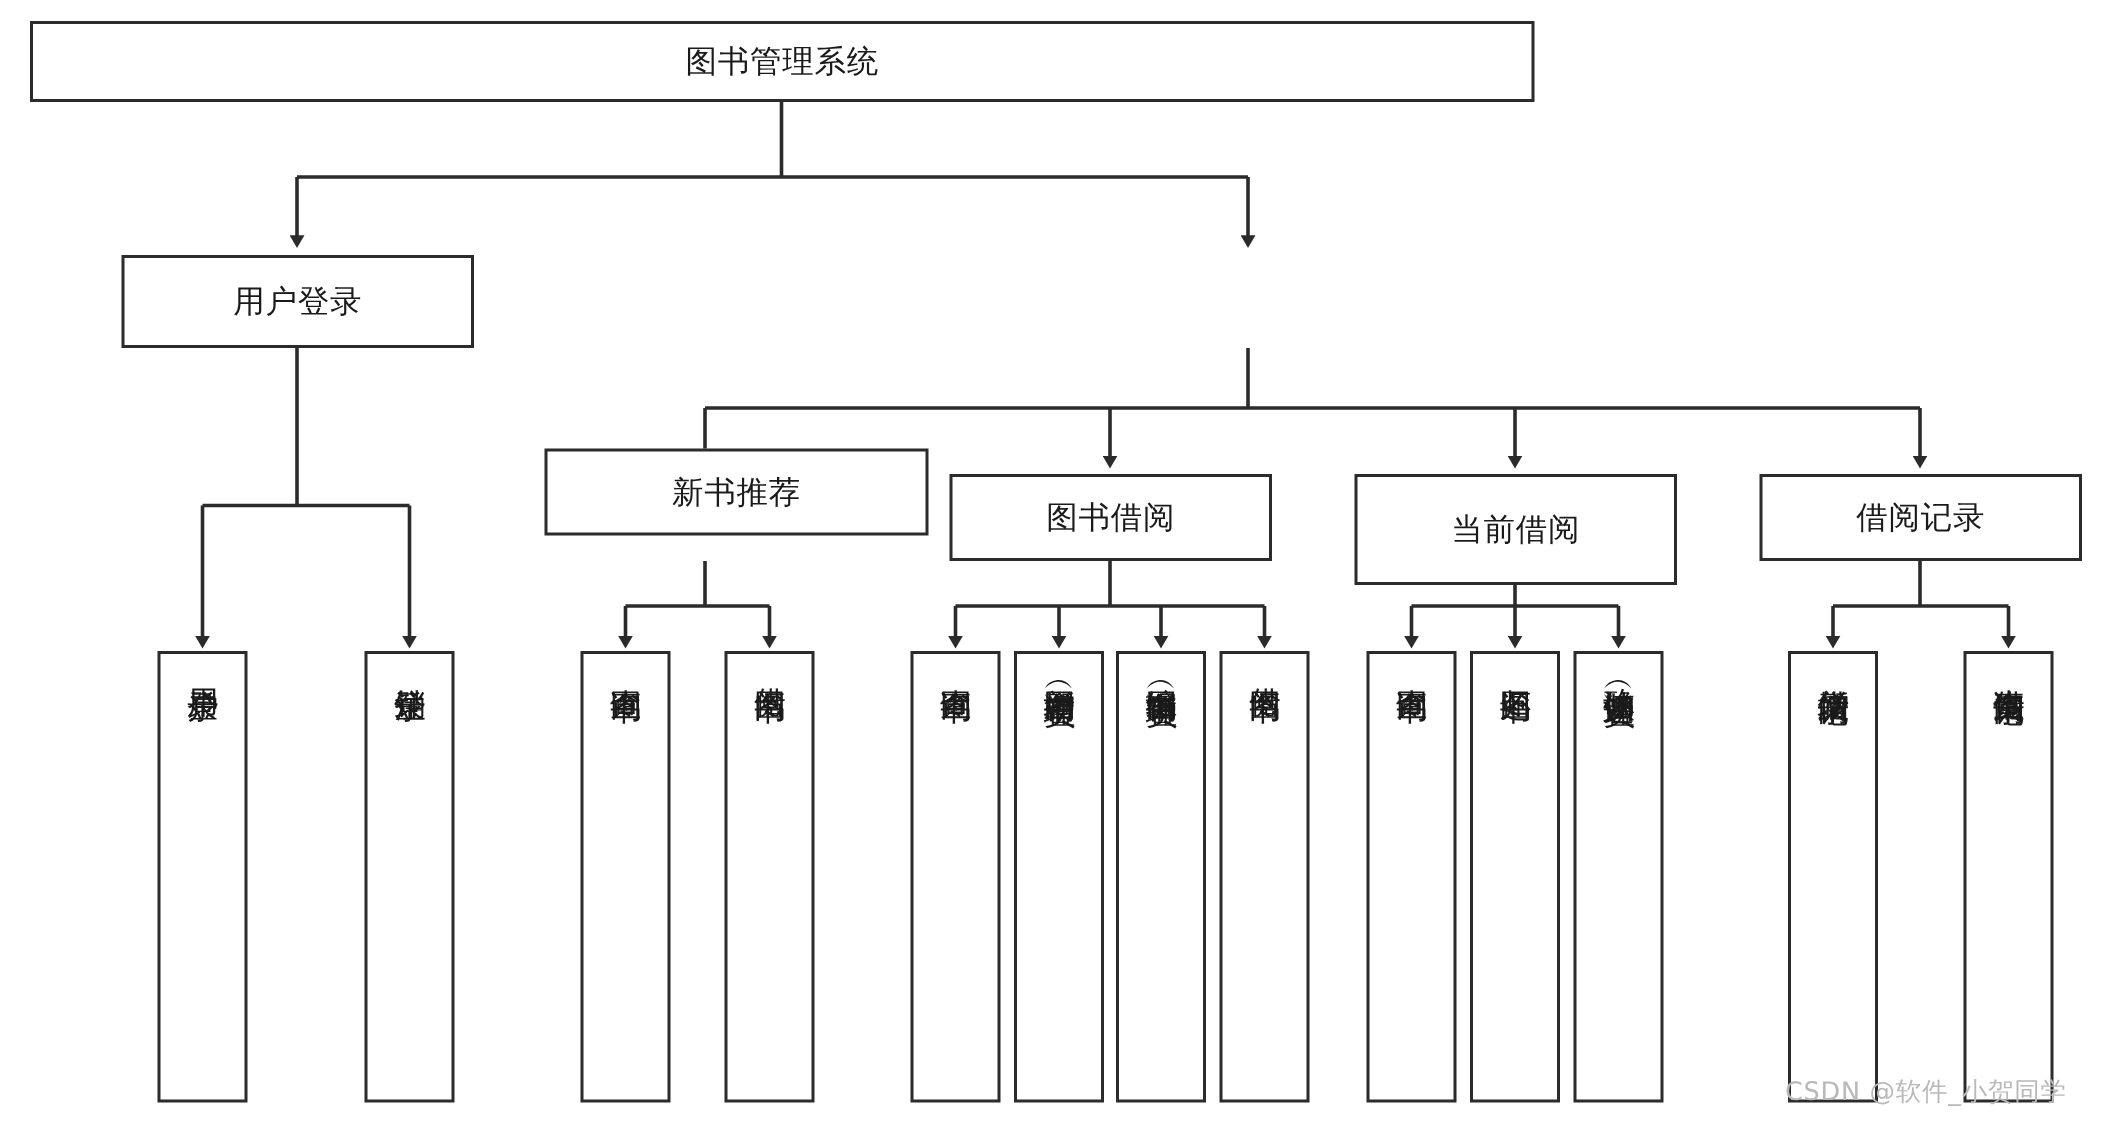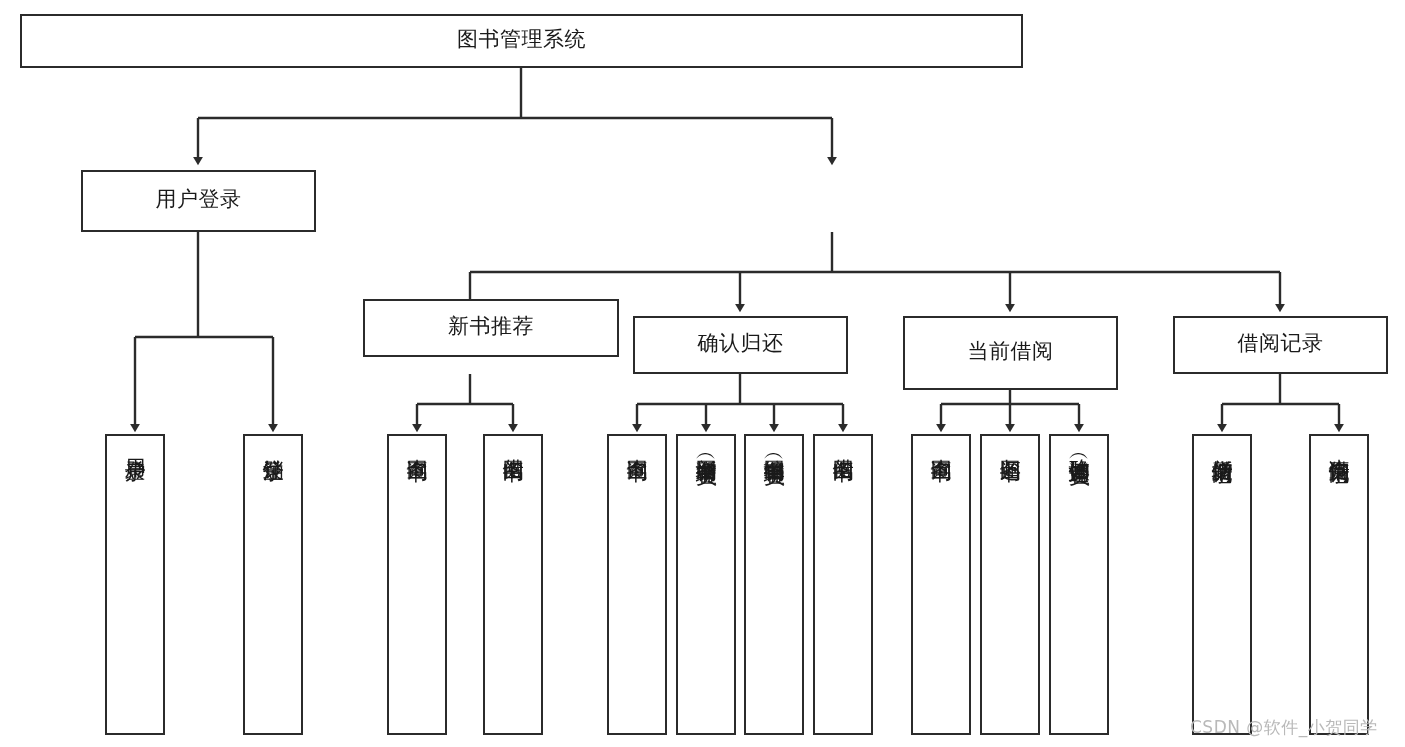--- a/index.html
+++ b/index.html
@@ -36,21 +36,20 @@
   }
   .node-label {
     display: block;
     text-align: center;
     line-height: 1.25;
     white-space: nowrap;
   }
   .node-h .node-label {
     font-size: 21px;
     letter-spacing: 0.5px;
-    font-family: Liberation Mono, monospace;
   }
   .node-root .node-label {
     font-size: 21px;
   }
   .node-v {
     align-items: flex-start;
     padding-top: 6px;
   }
   .node-v .node-label {
     writing-mode: vertical-rl;
@@ -130,21 +129,21 @@
   </div>
 
   <div class="node-box node-h" style="left:81px; top:170px; width:235px; height:62px;">
     <span class="node-label">用户登录</span>
   </div>
 
   <div class="node-box node-h" style="left:363px; top:299px; width:256px; height:58px;">
     <span class="node-label">新书推荐</span>
   </div>
   <div class="node-box node-h" style="left:633px; top:316px; width:215px; height:58px;">
-    <span class="node-label">确认归还</span>
+    <span class="node-label">图书借阅</span>
   </div>
   <div class="node-box node-h" style="left:903px; top:316px; width:215px; height:74px;">
     <span class="node-label">当前借阅</span>
   </div>
   <div class="node-box node-h" style="left:1173px; top:316px; width:215px; height:58px;">
     <span class="node-label">借阅记录</span>
   </div>
 
   <div class="node-box node-v" style="left:105px; top:434px; width:60px; height:301px;">
     <span class="node-label">用户登录</span>

